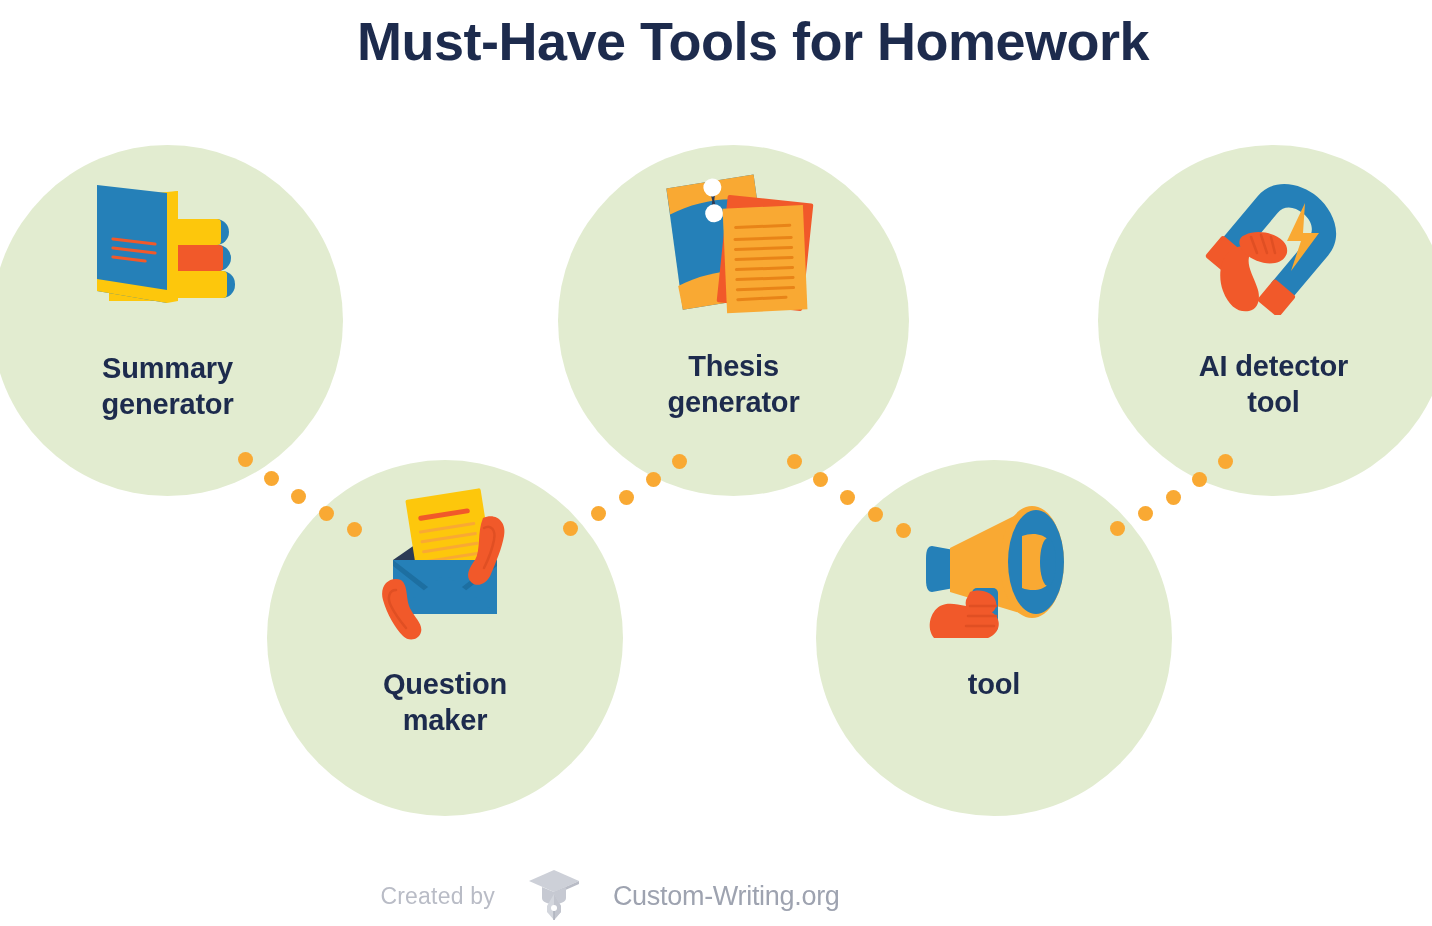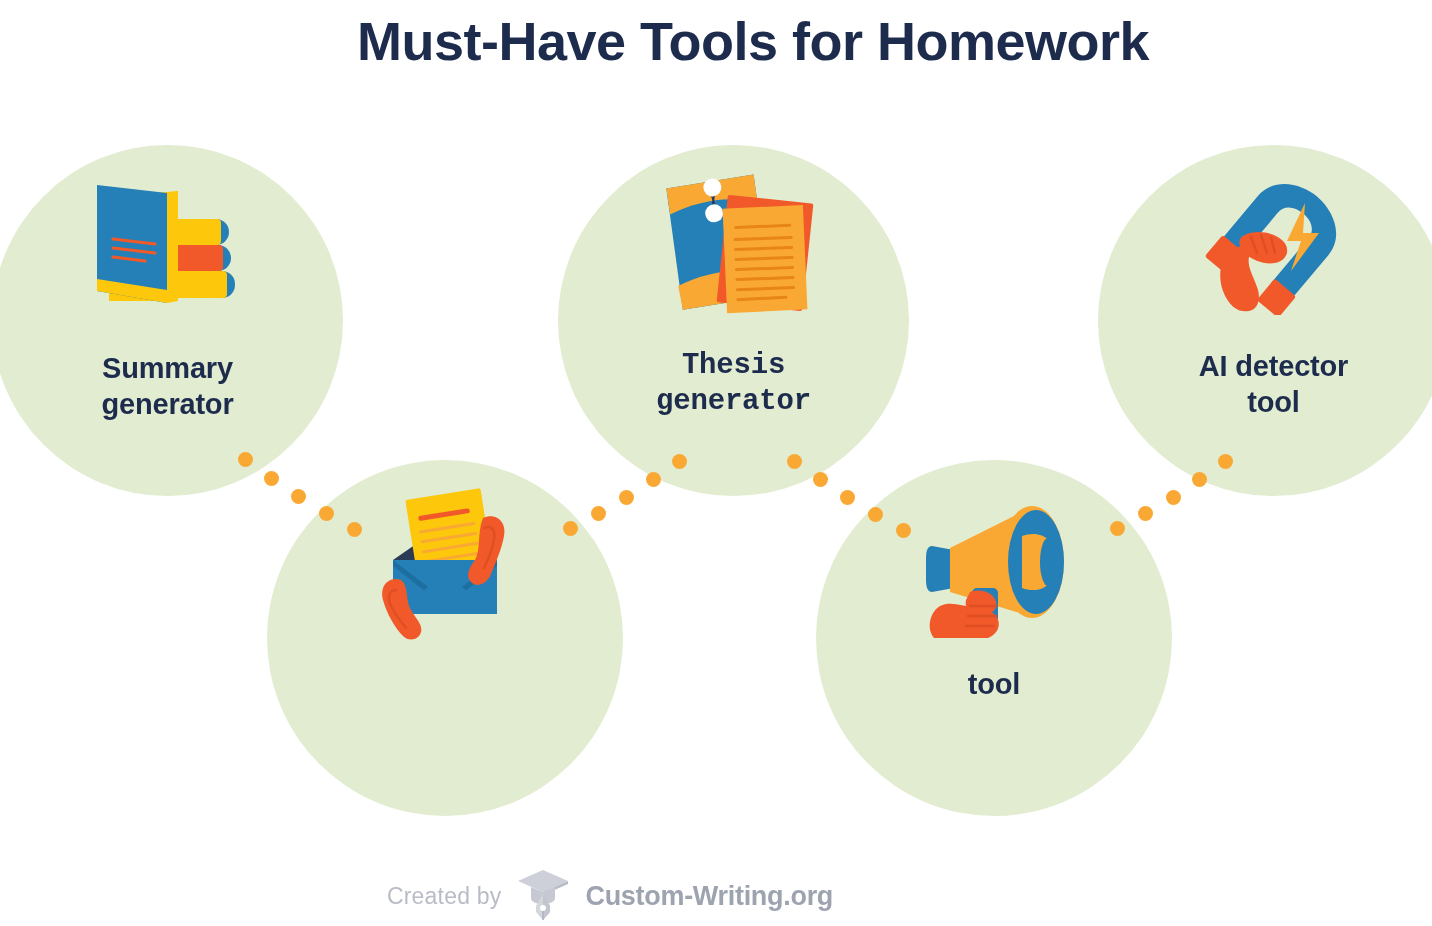--- a/index.html
+++ b/index.html
@@ -70,32 +70,32 @@
 
   
   #footer {
     position: absolute;
     left: 0;
     top: 866px;
     width: 1220px;
     display: flex;
     align-items: center;
     justify-content: center;
-    gap: 14px;
+    gap: 31px;
   }
   #footer-created-by {
     font-size: 23px;
     color: #b9bcc6;
     font-weight: normal;
     letter-spacing: 0.2px;
   }
   #footer-brand {
     font-size: 27px;
     color: #9ea3b0;
-    font-weight: bold;
+    font-weight: normal;
     letter-spacing: -0.3px;
   }
   .logo-mark { display: block; }
 </style>
 </head>
 <body>
 
 <div id="canvas">
 
   <div id="page-title">Must-Have Tools for Homework</div>
@@ -150,20 +150,24 @@
         <path d="M28 72 L132 72 L132 126 L28 126 Z" fill="#2580b8"></path>
         <path d="M28 72 L80 112 L132 72 L132 78 L80 119 L28 78 Z" fill="#1d6fa1"></path>
         <path d="M28 126 L80 86 L132 126 Z" fill="#2580b8"></path>
 
         <path d="M118 30 C131 24 142 34 139 48 C137 60 131 74 126 86 C122 96 112 100 106 94 C100 88 104 80 110 72 C116 62 112 44 118 30 Z" fill="#f1592a"></path>
         <path d="M119 40 C126 36 131 42 129 52 C127 62 123 72 119 80" fill="none" stroke="#e04f23" stroke-width="2.5" stroke-linecap="round"></path>
 
         <path d="M36 92 C24 88 14 98 18 112 C22 126 30 140 38 148 C44 154 54 152 56 144 C58 136 50 130 46 122 C40 112 44 98 36 92 Z" fill="#f1592a"></path>
         <path d="M31 102 C24 102 22 110 26 118 C30 126 36 134 41 140" fill="none" stroke="#e04f23" stroke-width="2.5" stroke-linecap="round"></path>
       </svg>
+    </div>
+    <div class="node-label" style="top:206px;">
+      <div>Question</div>
+      <div>maker</div>
     </div>
   </div>
 
   <div class="node" style="left:558px; top:145px; width:351px; height:351px;">
     <div class="node-icon" style="top:22px;">
       <svg width="172" height="150" viewBox="0 0 172 150" xmlns="http://www.w3.org/2000/svg">
 
         <g transform="rotate(-4 72 72)">
           <path d="M22 18 L110 10 L118 132 L30 140 Z" fill="#2580b8"></path>
           <path d="M22 18 L110 10 L112 40 C90 28 52 32 24 44 Z" fill="#f9a933"></path>
@@ -186,21 +190,21 @@
             <path d="M87 84 L143 79"></path>
             <path d="M88 94 L144 89"></path>
             <path d="M89 104 L145 99"></path>
             <path d="M90 114 L146 109"></path>
             <path d="M91 124 L147 119"></path>
             <path d="M92 134 L140 129"></path>
           </g>
         </g>
       </svg>
     </div>
-    <div class="node-label" style="top:203px;font-family:Liberation Mono, monospace;">
+    <div class="node-label" style="top:203px;">
       <div>Thesis</div>
       <div>generator</div>
     </div>
   </div>
 
   <div class="node" style="left:816px; top:460px; width:356px; height:356px;">
     <div class="node-icon" style="top:28px;">
       <svg width="168" height="152" viewBox="0 0 168 152" xmlns="http://www.w3.org/2000/svg">
 
         <path d="M22 58 C18 58 16 62 16 70 L16 92 C16 100 18 104 22 104 L44 100 L44 62 Z" fill="#2580b8"></path>

